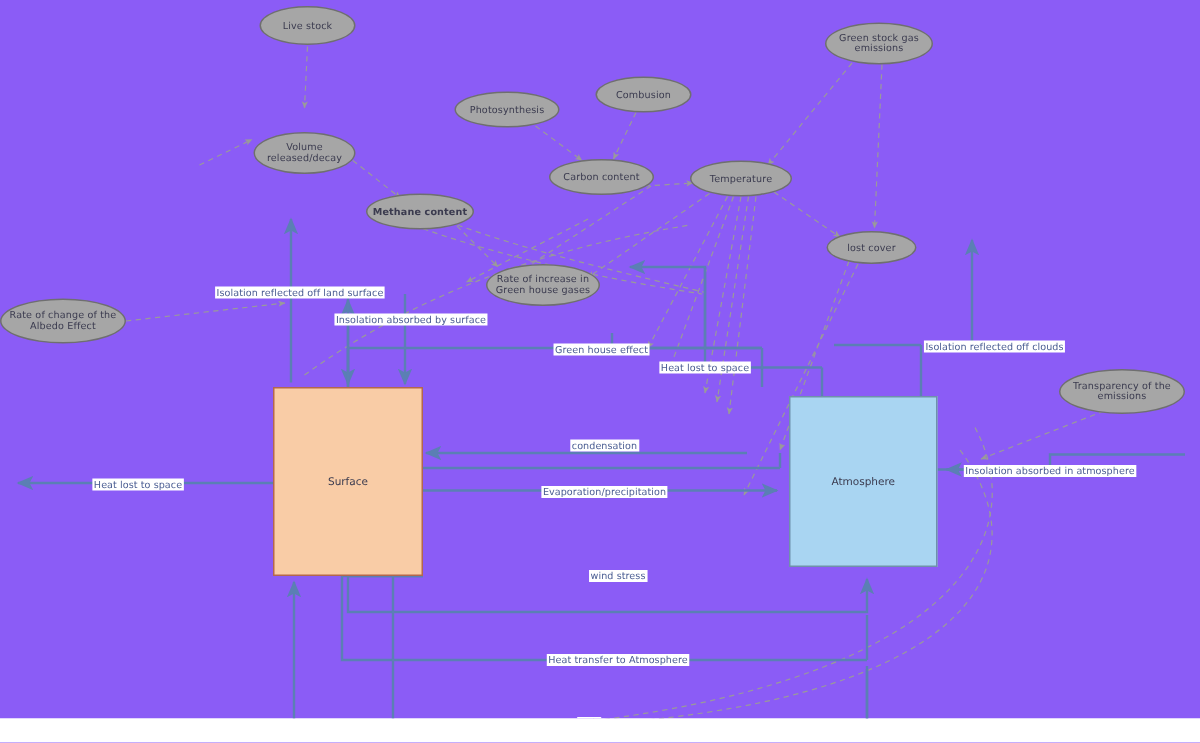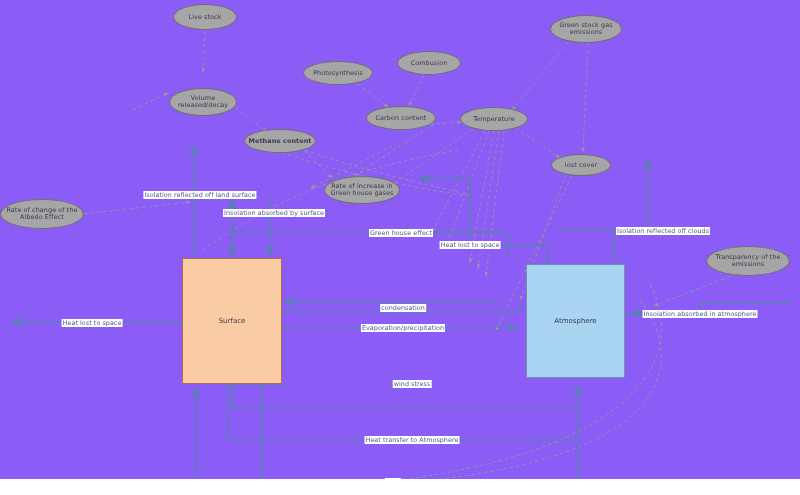--- a/index.html
+++ b/index.html
@@ -220,21 +220,21 @@
   <div class="edge-label ctr" style="left:200px; top:191px;"><span>Isolation reflected off land surface</span></div>
 
   <div class="edge-label ctr" style="left:274px; top:209px;"><span>Insolation absorbed by surface</span></div>
 
   <div class="edge-label ctr" style="left:401px; top:229px;"><span>Green house effect</span></div>
 
   <div class="edge-label ctr" style="left:470px; top:241px;"><span>Heat lost to space</span></div>
 
   <div class="edge-label ctr" style="left:631px; top:227px;margin-left:32px;"><span>Isolation reflected off clouds</span></div>
 
-  <div class="edge-label ctr" style="left:403px; top:304px;"><span>condensation</span></div>
+  <div class="edge-label ctr" style="left:403px; top:293px;"><span>condensation</span></div>
 
   <div class="edge-label ctr" style="left:403px; top:324px;"><span>Evaporation/precipitation</span></div>
 
   <div class="edge-label ctr" style="left:92px; top:319px;"><span>Heat lost to space</span></div>
 
   <div class="edge-label ctr" style="left:700px; top:310px;"><span>Insolation absorbed in atmosphere</span></div>
 
   <div class="edge-label ctr" style="left:412px; top:380px;"><span>wind stress</span></div>
 
   <div class="edge-label ctr" style="left:412px; top:436px;"><span>Heat transfer to Atmosphere</span></div>

